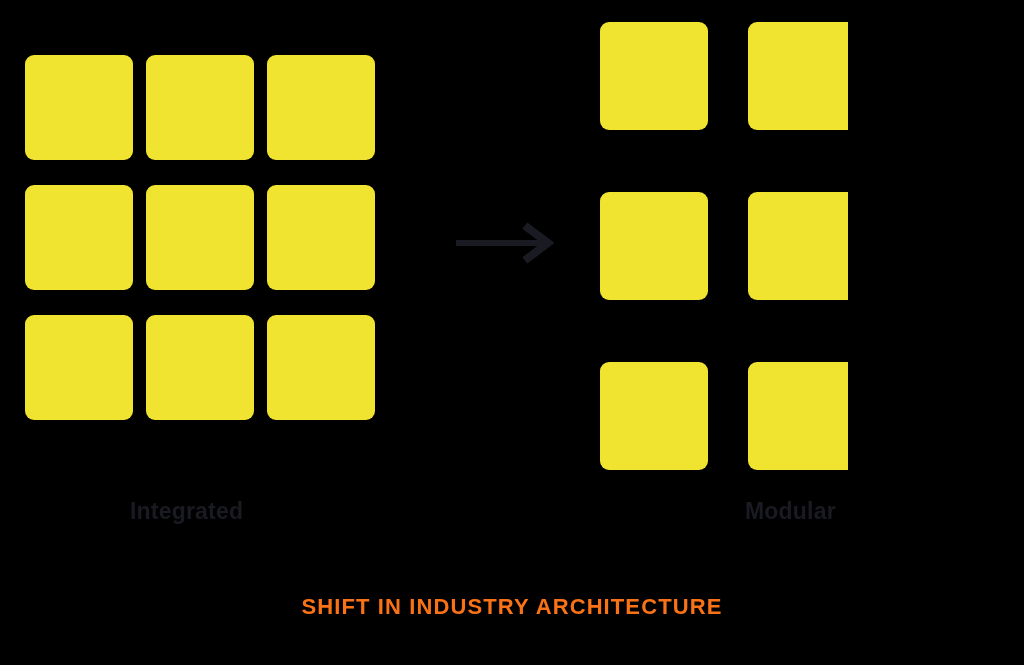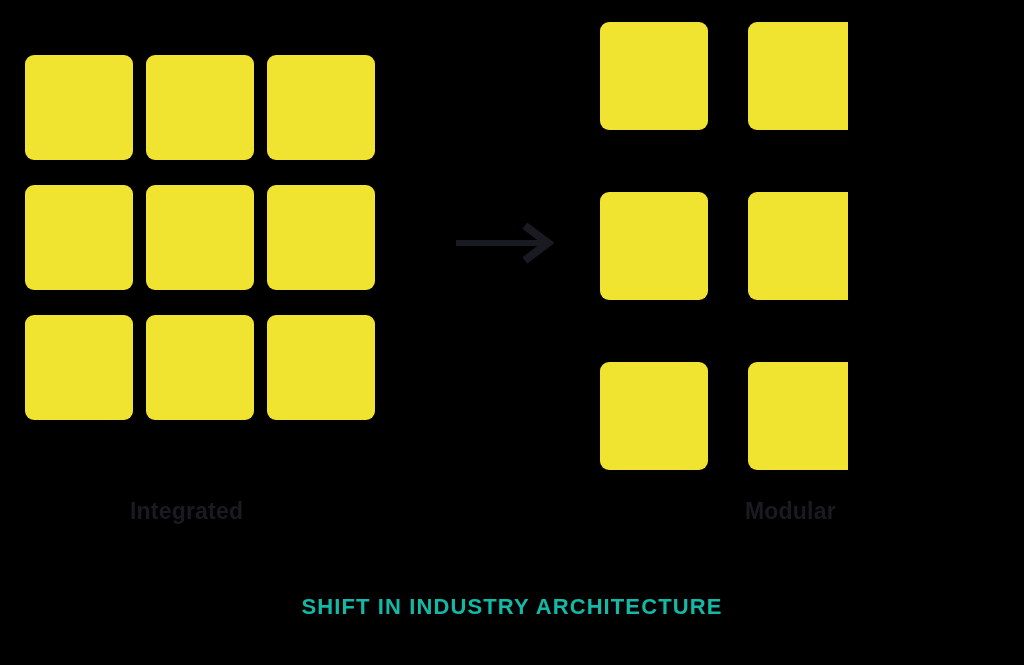--- a/index.html
+++ b/index.html
@@ -72,21 +72,21 @@
   #label-integrated { left: 130px; top: 498px; }
   #label-modular    { left: 745px; top: 498px; text-align: right; }
 
   
   #diagram-caption {
     position: absolute;
     left: 0;
     top: 594px;
     width: 1024px;
     text-align: center;
-    color: #14b8a6;
+    color: #f97316;
     font-size: 22px;
     font-weight: bold;
     letter-spacing: 1.1px;
     white-space: nowrap;
   }
 </style>
 </head>
 <body>
 
 <div id="stage">

